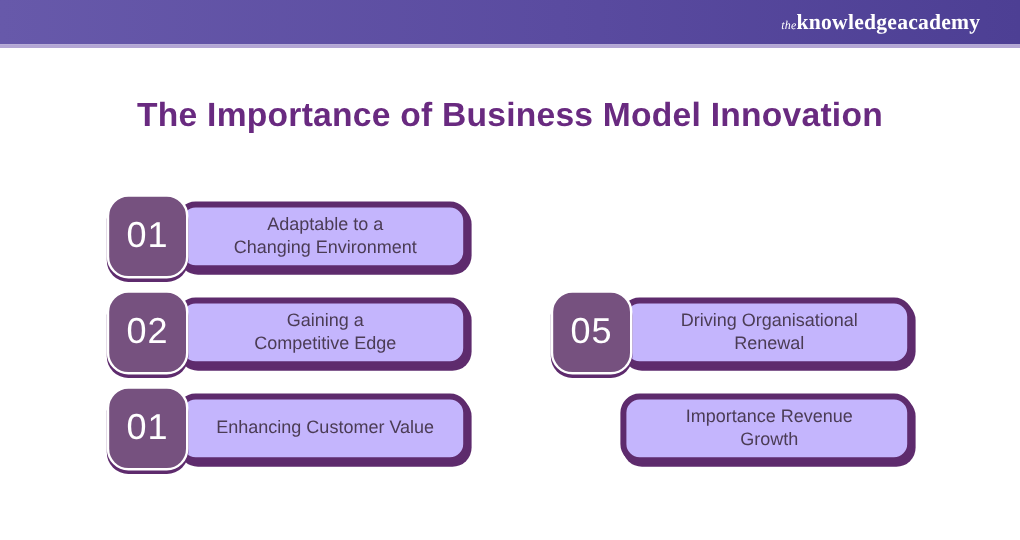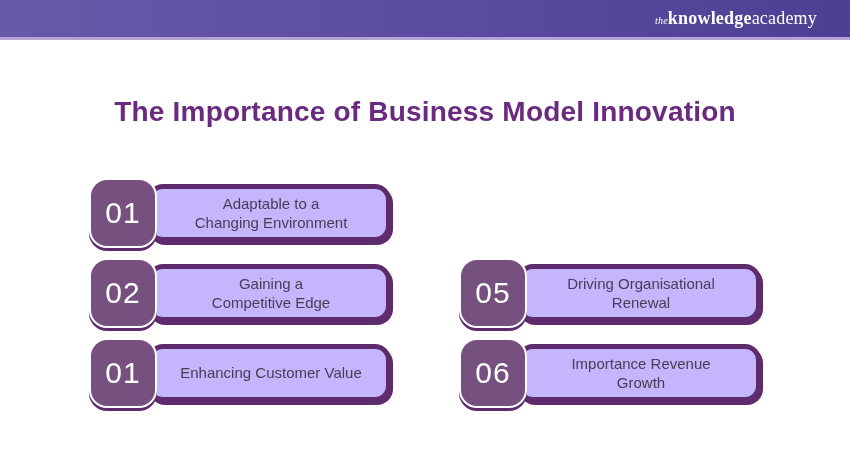--- a/index.html
+++ b/index.html
@@ -13,23 +13,23 @@
     border-bottom:3px solid #b3a6d4;
     display:flex;align-items:center;justify-content:flex-end;
     padding-right:33px;
   }
   .logo{
     color:#ffffff;font-family:"Liberation Serif",serif;font-size:18px;
     letter-spacing:.2px;white-space:nowrap;
   }
   .logo .logo-the{font-style:italic;font-weight:400;font-size:10px;}
   .logo .logo-knowledge{font-weight:700;}
-  .logo .logo-academy{font-weight:400;margin-top:10px;}
+  .logo .logo-academy{font-weight:700;margin-top:10px;}
   .title{
-    margin-top:56px;text-align:center;color:#692a80;
+    margin-top:40px;text-align:center;color:#692a80;
     font-size:28px;font-weight:700;letter-spacing:.2px;
   }
   .grid{
     width:672px;margin:50px auto 0;
     display:grid;grid-template-columns:302px 302px;
     column-gap:68px;row-gap:10px;
   }
   .item{position:relative;height:70px;}
   .pill{
     position:absolute;left:58px;right:0;top:6px;bottom:6px;
@@ -82,16 +82,15 @@
   </div>
 
   <div class="item">
     <div class="pill">Enhancing Customer Value</div>
     <div class="badge">01</div>
   </div>
 
   <div class="item">
     <div class="pill">Importance Revenue
 Growth</div>
-    <div class="badge">06</div>
   </div>
 
 </div>
 
 </body></html>

